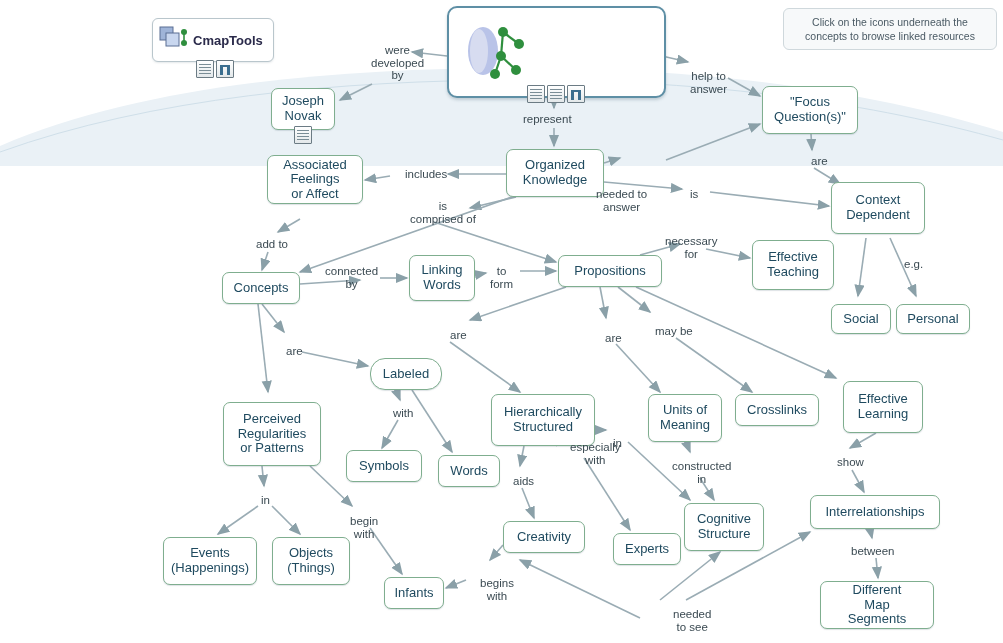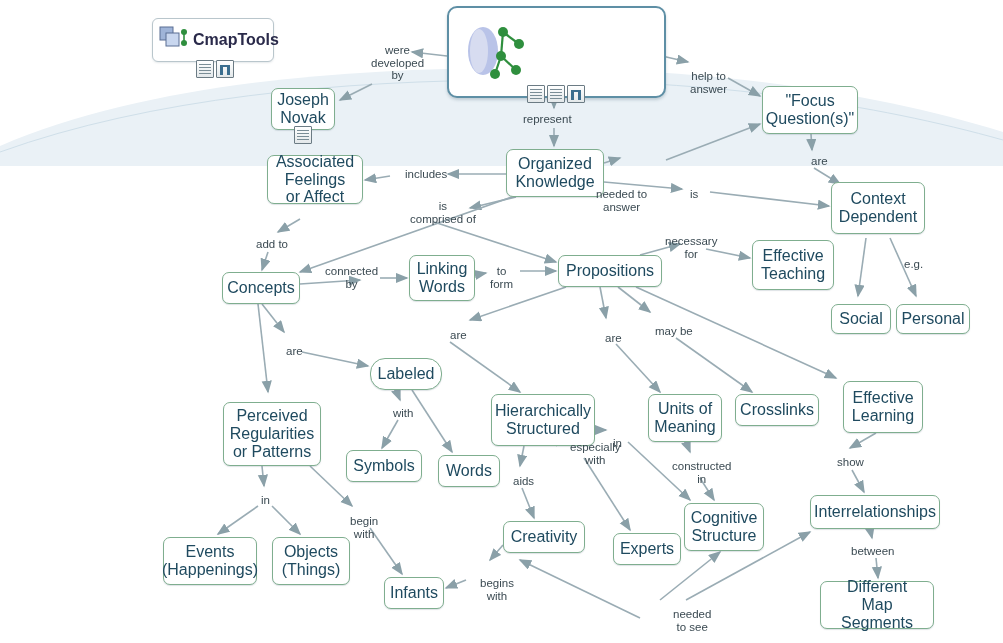--- a/index.html
+++ b/index.html
@@ -22,21 +22,21 @@
     height: 643px;
     pointer-events: none;
   }
   .node {
     position: absolute;
     box-sizing: border-box;
     border: 1.5px solid #7fae8f;
     border-radius: 7px;
     background: #ffffff;
     color: #1f4a5f;
-    font-size: 16px;
+    font-size: 13px;
     line-height: 1.12;
     text-align: center;
     display: flex;
     align-items: center;
     justify-content: center;
     padding: 3px 24px;
     white-space: pre-line;
     box-shadow: 0 1px 1px rgba(120,140,150,0.25);
     z-index: 3;
   }
@@ -82,21 +82,21 @@
     width: 120px; height: 42px;
     border: 1px solid #b9c6cc;
     border-radius: 6px;
     background: #ffffff;
     z-index: 5;
     display: flex;
     align-items: center;
     box-shadow: 0 1px 2px rgba(120,140,150,0.2);
   }
   #cmapbox .logo-text {
-    font-size: 16px;
+    font-size: 13px;
     font-weight: bold;
     color: #2a2a4a;
     margin-left: 40px;
     font-family: "Liberation Sans", sans-serif;
   }
   
   #hintbox {
     position: absolute;
     right: 6px; top: 8px;
     width: 196px;
@@ -294,20 +294,21 @@
       <circle cx="25" cy="19" r="3" fill="#2f8f3e"></circle>
       <path d="M25,8 L25,19" stroke="#2f8f3e" stroke-width="1.6"></path>
     </svg>
     <div class="logo-text">CmapTools</div>
   </div>
   <div class="icons" style="left:196px; top:60px;">
     <div class="ic"></div>
     <div class="ic net"></div>
   </div>
 
+  <div id="hintbox">Click on the icons underneath the concepts to browse linked resources</div>
 
   <div id="node-layer">
       <div class="node" style="left: 271px; top: 88px; width: 64px; height: 42px;"><span>Joseph
 Novak</span></div>
       <div class="icons" style="left: 294px; top: 126px;">
         <div class="ic"></div>
       </div>
       <div class="node" style="left: 506px; top: 149px; width: 98px; height: 48px;"><span>Organized
 Knowledge</span></div>
       <div class="node" style="left: 762px; top: 86px; width: 96px; height: 48px;"><span>"Focus

